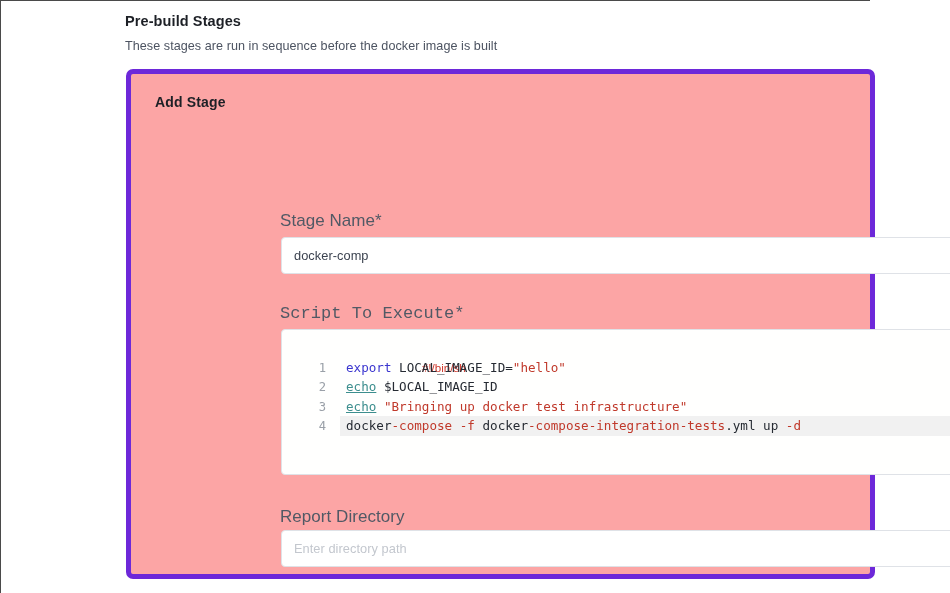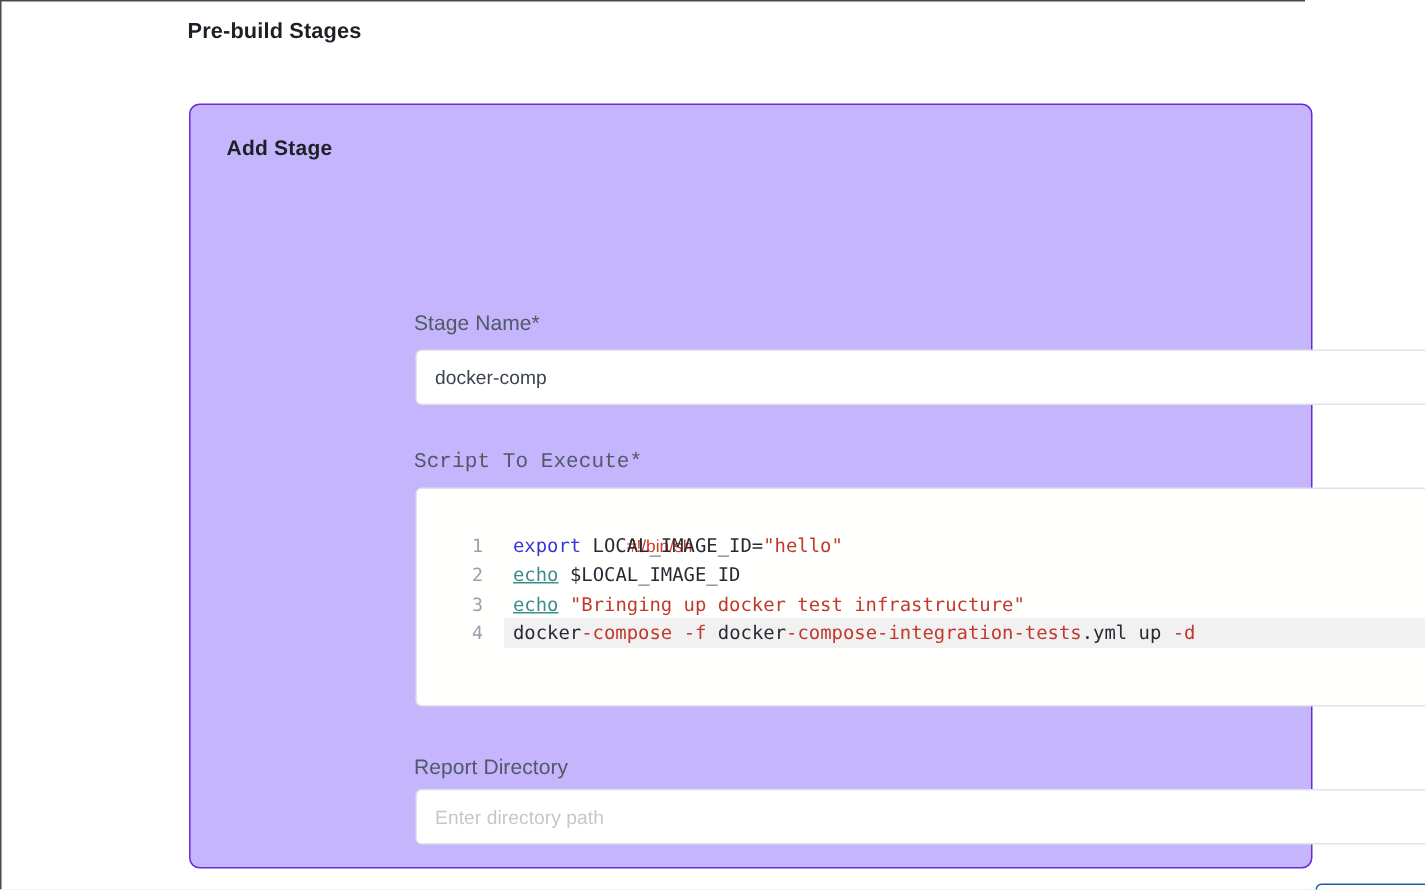--- a/index.html
+++ b/index.html
@@ -26,33 +26,33 @@
   }
   #section-subtitle {
     font-size: 12.6px; color: #4c5361; margin: 0; letter-spacing: 0.05px;
   }
 
   
   #stage-card {
     position: absolute;
     left: 125px; top: 68px;
     width: 749px; height: 510px;
-    background: #c4b5fd;
-    border: 1px solid #6d28d9;
+    background: #fca5a5;
+    border: 5px solid #6d28d9;
     border-radius: 7px;
   }
   #card-title {
     position: absolute; left: 24px; top: 20px;
     font-size: 14px; font-weight: bold; color: #1d2026;
     letter-spacing: 0.15px;
   }
 
   .field-label {
     position: absolute;
-    font-size: 14px; color: #515965;
+    font-size: 17px; color: #515965;
     letter-spacing: 0.05px;
   }
 
   
   .text-input {
     position: absolute;
     height: 37px;
     background: #ffffff;
     border: 1px solid #dfe2e7;
     border-radius: 4px;
@@ -128,20 +128,21 @@
     letter-spacing: 0.2px;
   }
 </style>
 </head>
 <body>
 
 <div id="page">
 
   <div id="section-header">
     <div id="section-title">Pre-build Stages</div>
+    <div id="section-subtitle">These stages are run in sequence before the docker image is built</div>
   </div>
 
   <div id="stage-card">
 
     <div id="card-title">Add Stage</div>
 
     <label class="field-label" id="stage-name-label">Stage Name*</label>
     <input class="text-input" id="stage-name-input" type="text" value="docker-comp" style="">
 
     <label class="field-label" id="script-label">Script To Execute*</label>

